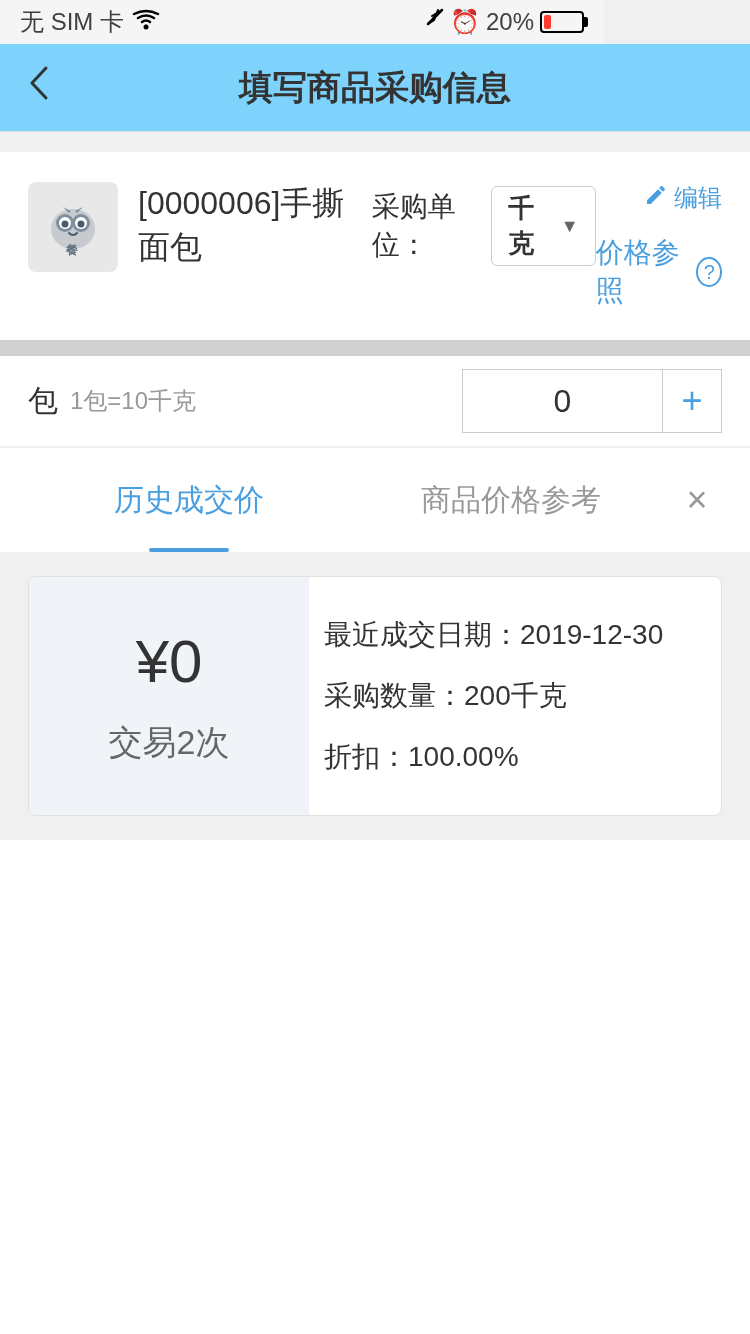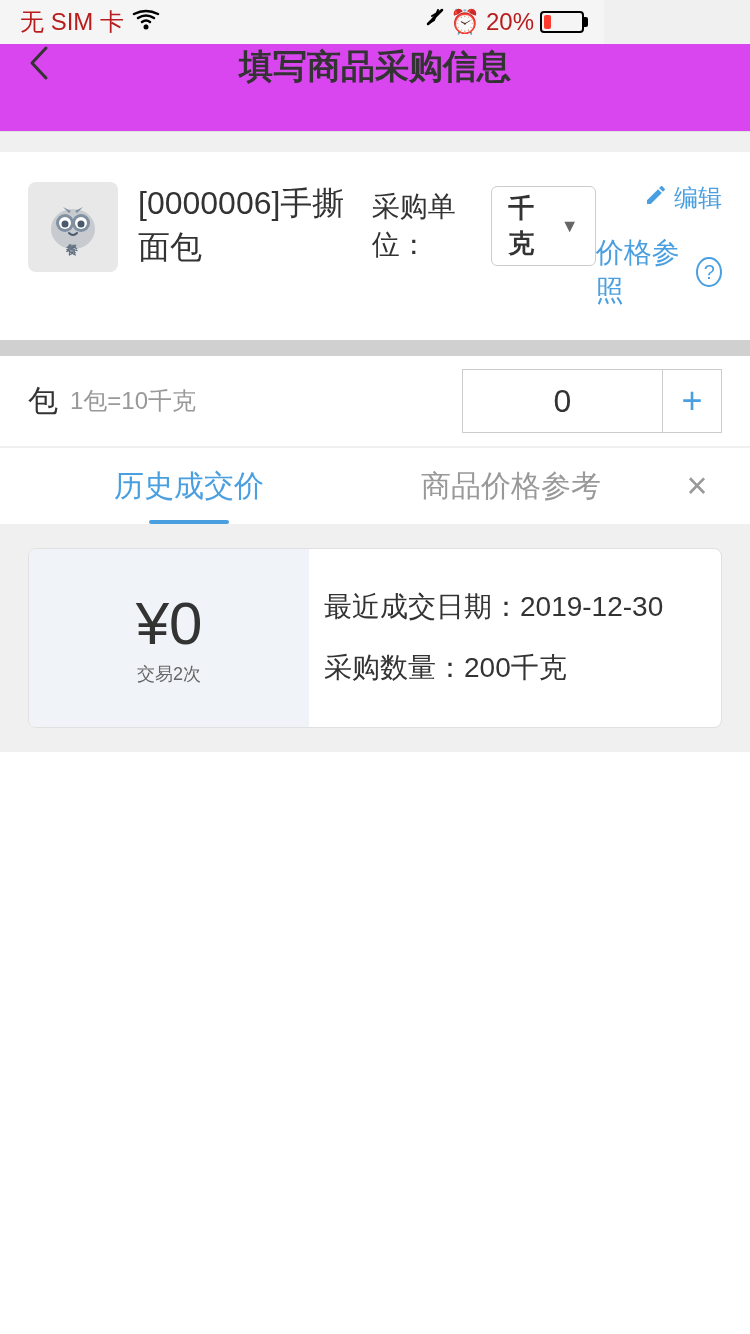--- a/index.html
+++ b/index.html
@@ -15,21 +15,21 @@
     
     .status-bar {
       width: 604px;
       height: 44px;
       background: #f5f5f5;
       display: flex;
       align-items: center;
       justify-content: space-between;
       padding: 0 20px;
       font-size: 24px;
-      color: #b91c1c;
+      color: #404040;
     }
     .status-left {
       display: flex;
       align-items: center;
       gap: 8px;
       font-size: 24px;
     }
     .status-center {
       font-size: 28px;
       font-weight: 500;
@@ -73,22 +73,23 @@
       height: 100%;
       width: 20%;
       background: #ff3b30;
       border-radius: 2px;
     }
 
     
     .nav-bar {
       width: 750px;
       height: 88px;
-      background: #d946ef;
-      display: flex;
+      background: #7dd3fc;
+      display: flex;
+      align-items: center;
       justify-content: center;
       position: relative;
       border-bottom: 1px solid #e0e0e0;
     }
     .nav-back {
       position: absolute;
       left: 28px;
       font-size: 36px;
       color: #333;
       cursor: pointer;
@@ -255,21 +256,21 @@
 
     
     .panel-container {
       background: #f0f0f0;
       margin-top: 2px;
     }
 
     
     .tabs-bar {
       background: #fff;
-      height: 76px;
+      height: 104px;
       display: flex;
       align-items: center;
       position: relative;
       padding: 0 28px;
     }
     .tab-item {
       flex: 1;
       display: flex;
       flex-direction: column;
       align-items: center;
@@ -323,23 +324,23 @@
       align-items: center;
       justify-content: center;
       padding: 40px 20px;
     }
     .price-amount {
       font-size: 60px;
       color: #333;
       font-weight: 400;
     }
     .price-trade-count {
-      font-size: 18px;
+      font-size: 34px;
       color: #666;
-      margin-top: 4px;
+      margin-top: 24px;
     }
     .price-right-panel {
       flex: 1;
       padding: 36px 15px;
       display: flex;
       flex-direction: column;
       gap: 16px;
     }
     .price-detail-row {
       font-size: 28px;
@@ -485,18 +486,21 @@
         </div>
         <div class="price-trade-count">交易2次</div>
       </div>
       <div class="price-right-panel">
         <div class="price-detail-row">
           <span>最近成交日期：</span><span>2019-12-30</span>
         </div>
         <div class="price-detail-row">
           <span>采购数量：</span><span>200千克</span>
         </div>
+        <div class="price-detail-row">
+          <span>折扣：</span><span>100.00%</span>
+        </div>
       </div>
     </div>
   </div>
 </div>
 
 <div class="main-content"></div>
 
 </body></html>

